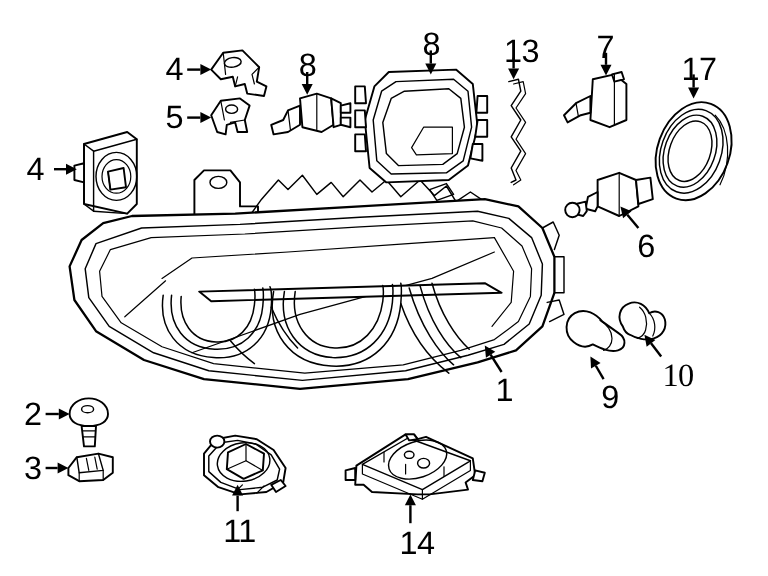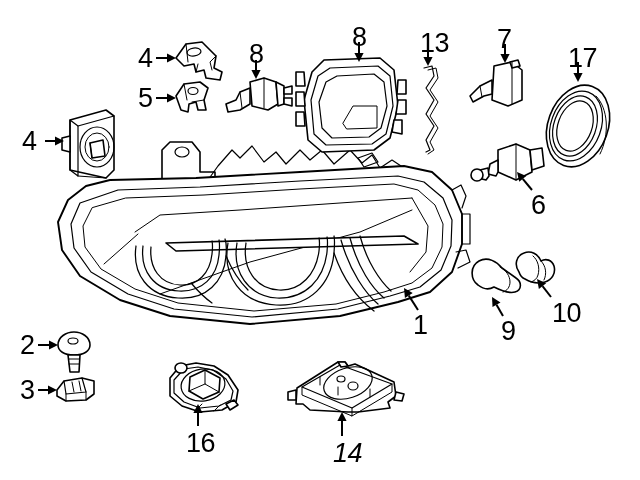--- a/index.html
+++ b/index.html
@@ -308,22 +308,22 @@
   <div id="callout-labels">
       <div class="callout-num" style="left: 413px; top: 312px;">1</div>
       <div class="callout-num" style="left: 20px; top: 332px;">2</div>
       <div class="callout-num" style="left: 20px; top: 377px;">3</div>
       <div class="callout-num" style="left: 138px; top: 45px;">4</div>
       <div class="callout-num" style="left: 138px; top: 85px;">5</div>
       <div class="callout-num" style="left: 531px; top: 192px;">6</div>
       <div class="callout-num" style="left: 497px; top: 26px;">7</div>
       <div class="callout-num" style="left: 249px; top: 41px;">8</div>
       <div class="callout-num" style="left: 501px; top: 318px;">9</div>
-      <div class="callout-num" style="left: 552px; top: 300px;">10</div>
+      <div class="callout-num" style="left: 552px; top: 300px; font-family: Liberation Serif, serif;">10</div>
       <div class="callout-num" style="left: 352px; top: 24px;">8</div>
       <div class="callout-num" style="left: 420px; top: 30px;">13</div>
       <div class="callout-num" style="left: 568px; top: 45px;">17</div>
-      <div class="callout-num" style="left: 333px; top: 440px; font-style: italic;">14</div>
+      <div class="callout-num" style="left: 333px; top: 440px;">14</div>
       <div class="callout-num" style="left: 22px; top: 128px;">4</div>
-      <div class="callout-num" style="left: 186px; top: 430px;">16</div>
+      <div class="callout-num" style="left: 186px; top: 430px;">11</div>
     </div>
 
 </div>
 
 </body></html>

